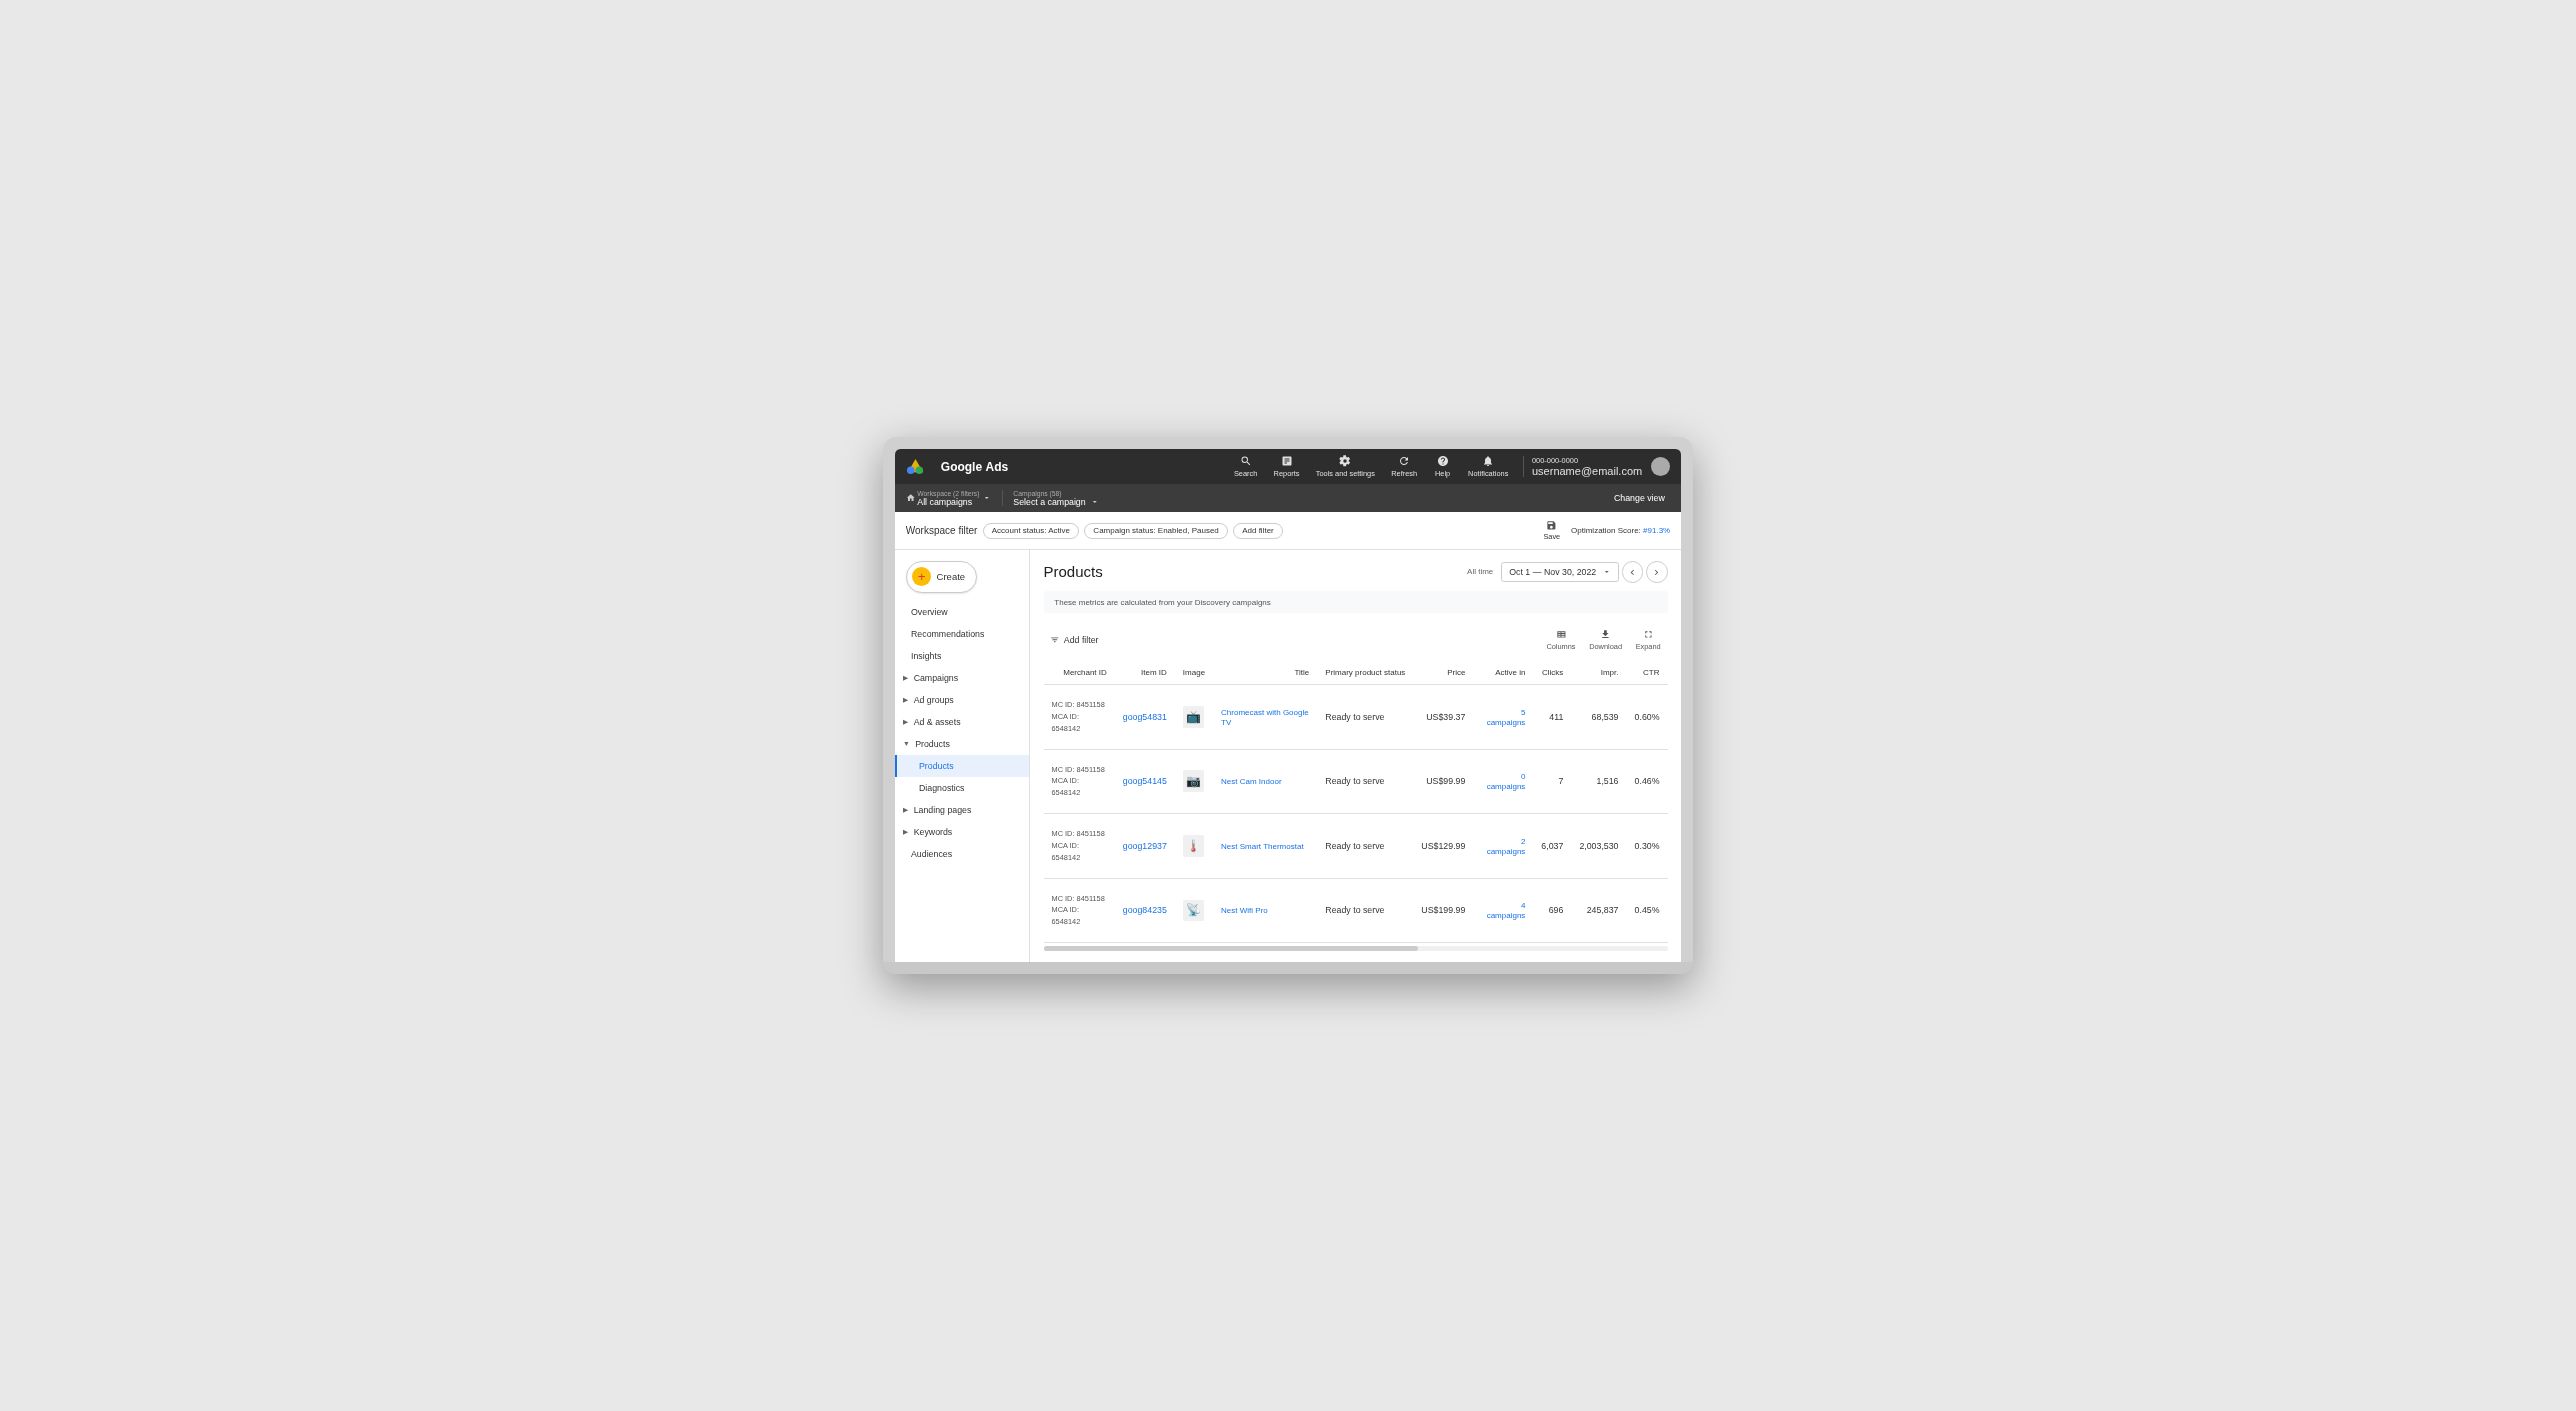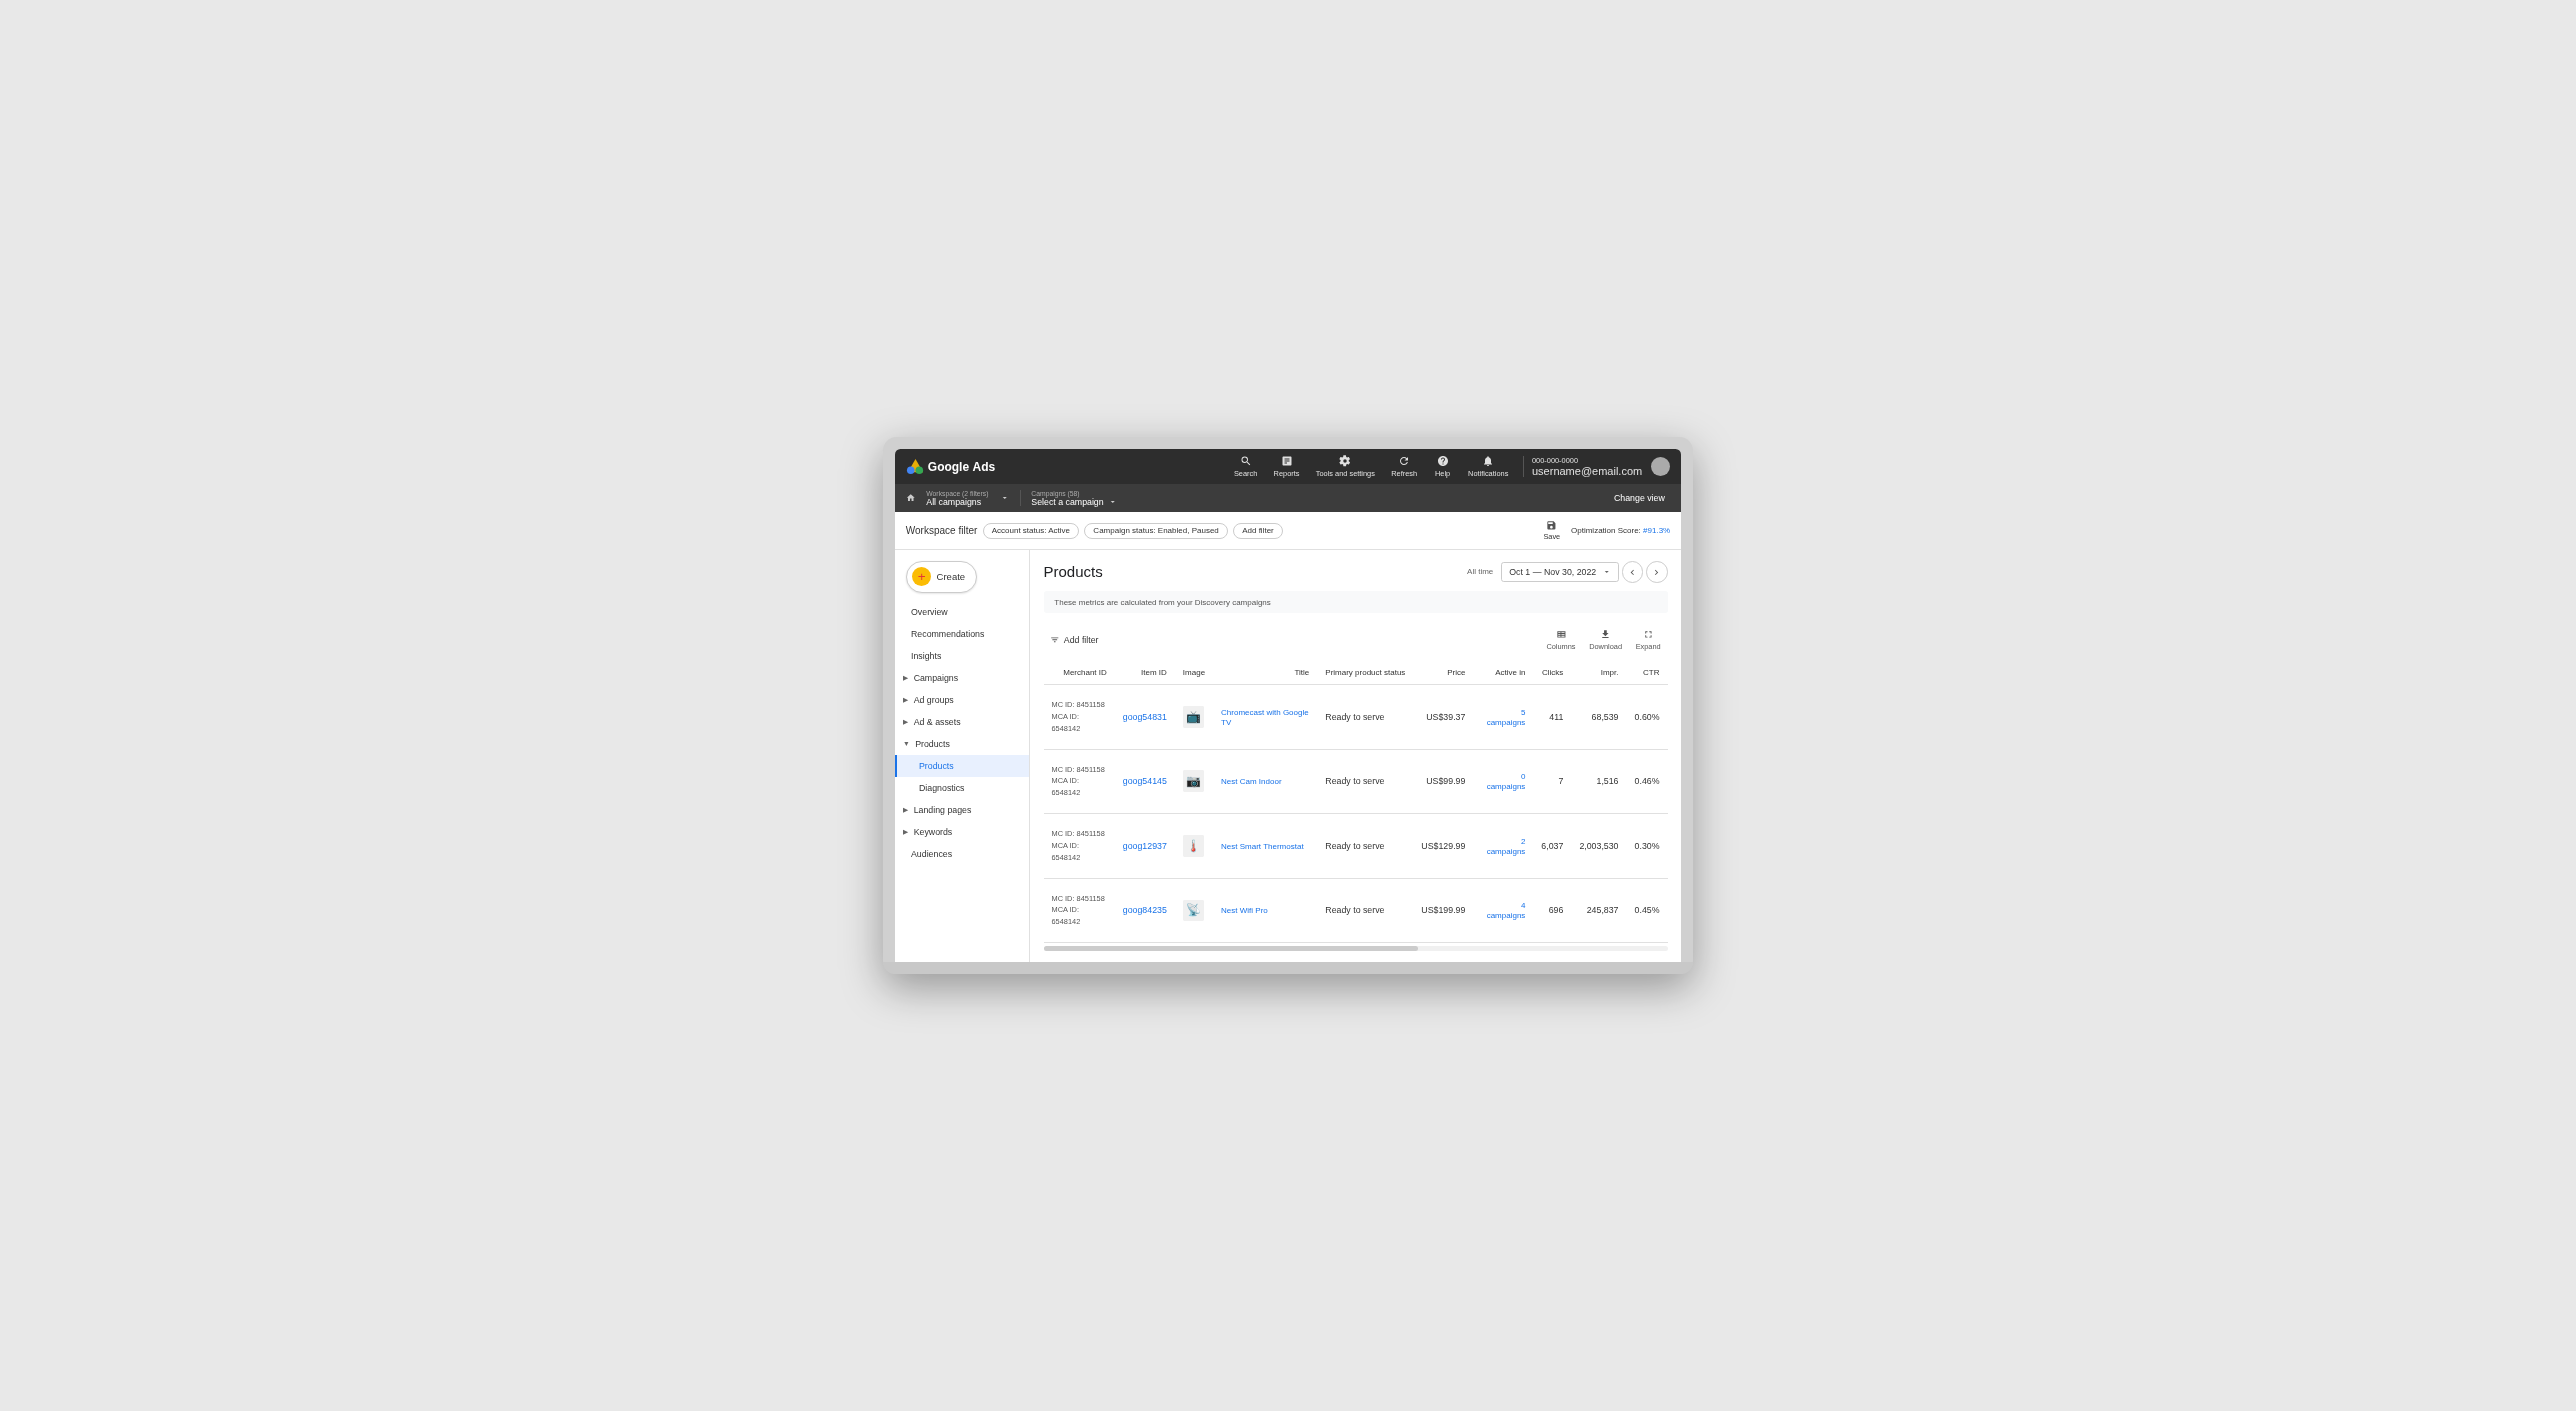--- a/index.html
+++ b/index.html
@@ -43,21 +43,21 @@
     }
     .logo-area {
       display: flex;
       align-items: center;
       gap: 5.4px;
       flex: 0 0 auto;
     }
     .google-ads-logo {
       display: flex;
       align-items: center;
-      gap: 3px;
+      gap: 16px;
     }
     .logo-icon {
       width: 19px;
       height: 19px;
     }
     .logo-text {
       color: #fff;
       font-size: 12px;
       font-weight: 400;
     }
@@ -106,21 +106,21 @@
     .workspace-bar {
       background: #3c3c3c;
       display: flex;
       align-items: center;
       padding: 0 10.8px;
       height: 28px;
     }
     .workspace-left {
       display: flex;
       align-items: center;
-      gap: 11px;
+      gap: 2px;
       color: #ccc;
       font-size: 8px;
       cursor: pointer;
     }
     .workspace-label { font-size: 6.8px; color: #aaa; }
     .workspace-name { color: #fff; font-size: 8.8px; }
     .workspace-left svg { width: 9.5px; height: 9.5px; fill: #ccc; }
     .workspace-sep {
       width: 0.7px; height: 16px;
       background: #555;

